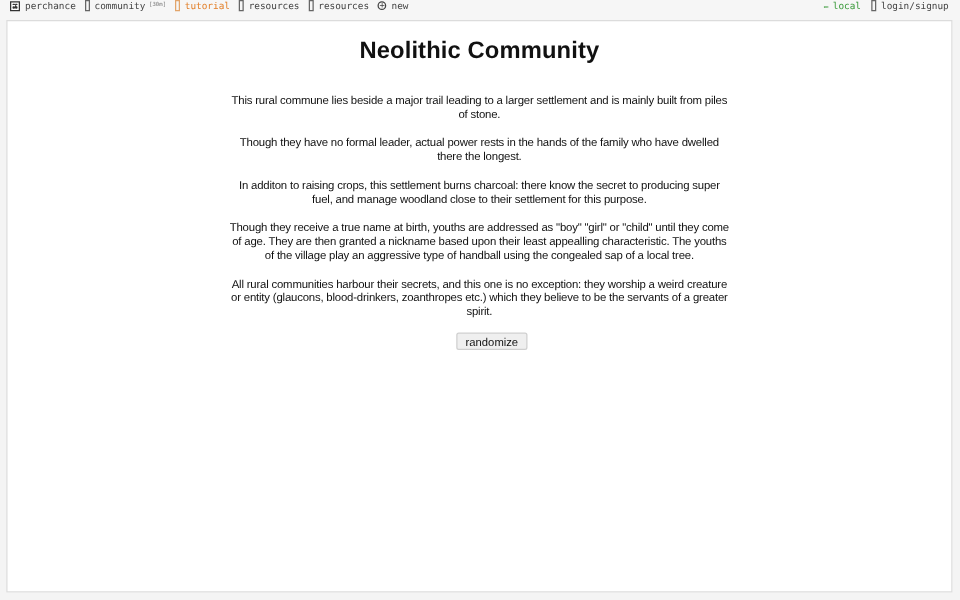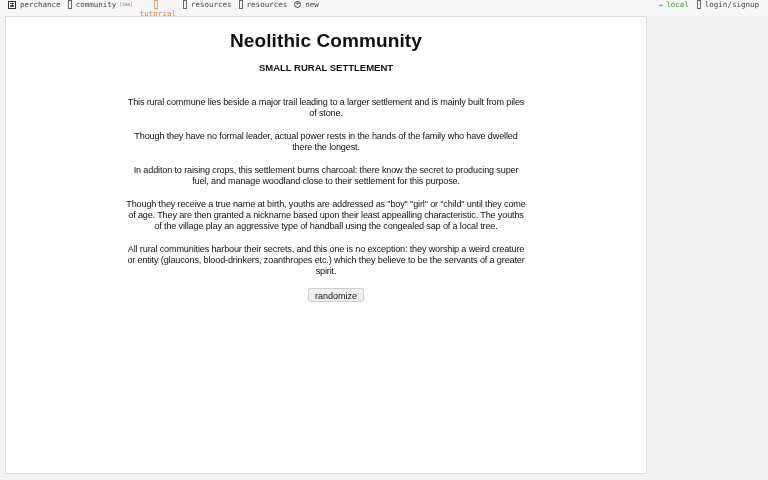--- a/index.html
+++ b/index.html
@@ -68,21 +68,21 @@
       border: 1px solid #666;
       margin-right: 4px;
       box-sizing: content-box;
       border-width: 0.8px;
     }
     .badge-small {
       font-size: 4.5px;
       color: #777;
       margin-left: 3px;
     }
-    .tutorial { color: #e2802b; flex-direction: column; }
+    .tutorial { color: #e2802b; }
     .tutorial .bar-icon { border-color: #e2a56b; }
     .edit { color: #3a9a3a; }
     .edit .nav-icon { color: #3a9a3a; }
     .plus-icon {
       display: inline-flex;
       width: 7px; height: 7px;
       border: 0.8px solid #444;
       border-radius: 50%;
       align-items: center;
       justify-content: center;
@@ -90,21 +90,21 @@
       line-height: 7px;
       margin-right: 4px;
       box-sizing: border-box;
       color: #444;
     }
 
     .card {
       position: absolute;
       top: 16px;
       left: 5px;
-      width: 642px;
+      width: 757px;
       height: 458px;
       background: #ffffff;
       border: 1px solid #dcdcdc;
       box-sizing: border-box;
     }
     .content {
       width: 400px;
       margin: 0 auto;
       text-align: center;
       font-family: "Liberation Sans", sans-serif;
@@ -192,21 +192,20 @@
     <a class="nav-item">
       <span class="bar-icon"></span>
       <span>login/signup</span>
     </a>
   </div>
 </div>
 
 <div class="card">
   <div class="content">
     <h1 class="title">Neolithic Community</h1>
-    <div class="subtitle">SMALL RURAL SETTLEMENT</div>
     <p class="para first">This rural commune lies beside a major trail leading to a larger settlement and is mainly built from piles of stone.</p>
     <p class="para">Though they have no formal leader, actual power rests in the hands of the family who have dwelled there the longest.</p>
     <p class="para">In additon to raising crops, this settlement burns charcoal: there know the secret to producing super fuel, and manage woodland close to their settlement for this purpose.</p>
     <p class="para">Though they receive a true name at birth, youths are addressed as "boy" "girl" or "child" until they come of age. They are then granted a nickname based upon their least appealling characteristic. The youths of the village play an aggressive type of handball using the congealed sap of a local tree.</p>
     <p class="para">All rural communities harbour their secrets, and this one is no exception: they worship a weird creature or entity (glaucons, blood-drinkers, zoanthropes etc.) which they believe to be the servants of a greater spirit.</p>
     <button class="btn">randomize</button>
   </div>
 </div>
 
 </body></html>

